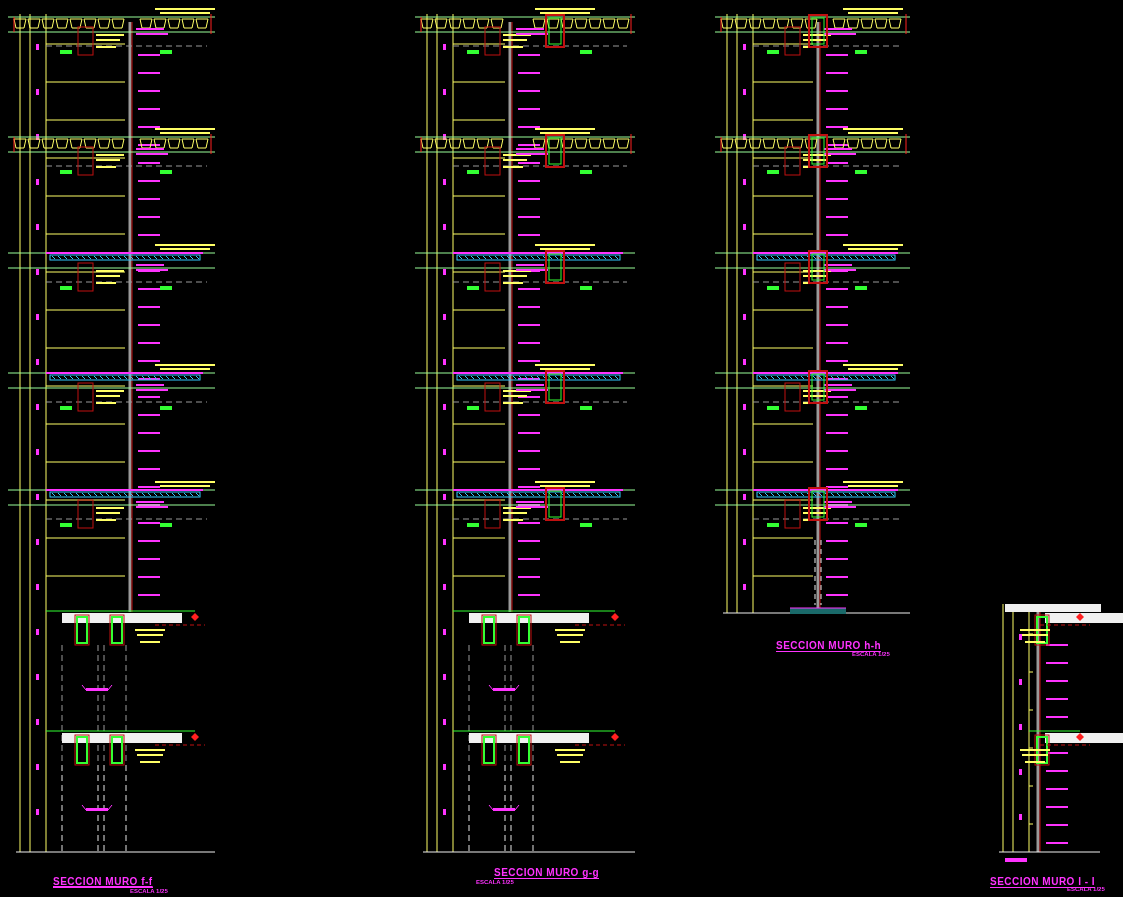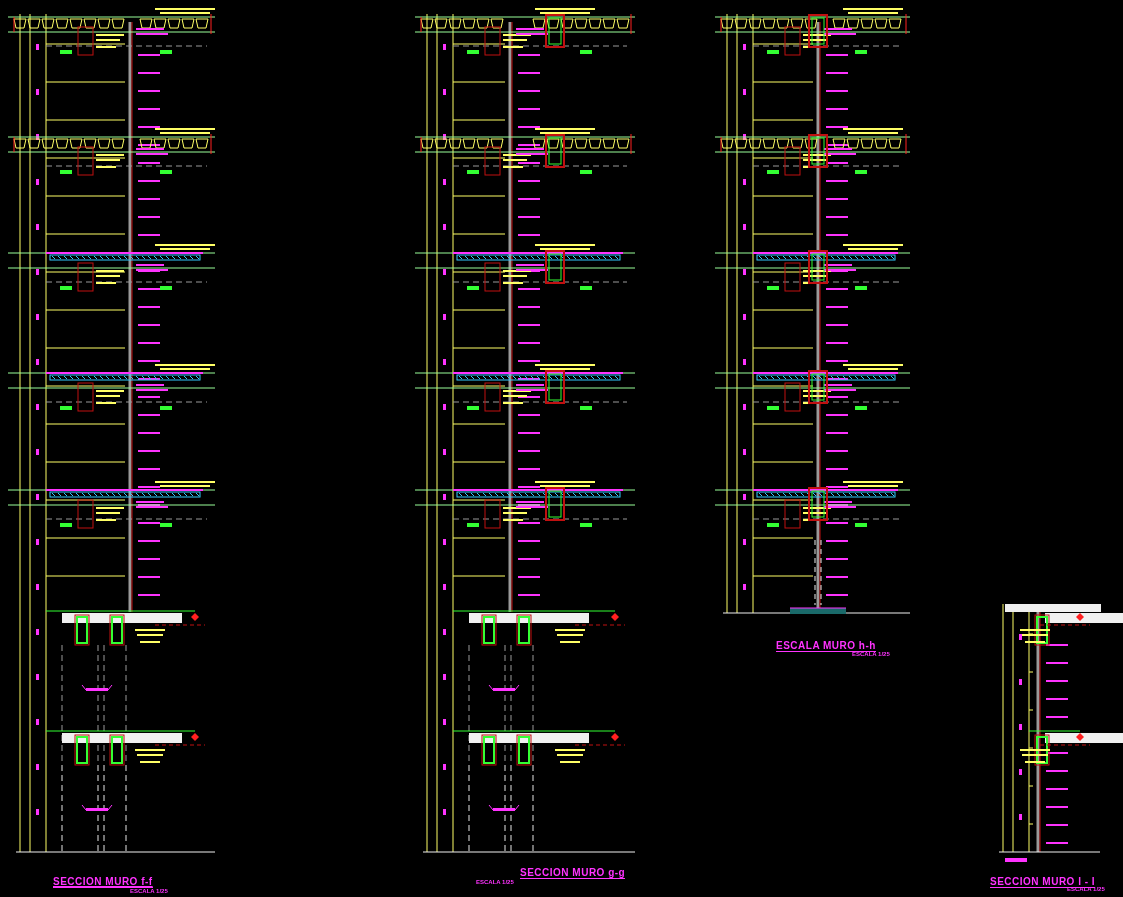--- a/index.html
+++ b/index.html
@@ -898,20 +898,20 @@
       <line x1="1040" y1="745" x2="1090" y2="745" stroke="#c01010" stroke-width="1" stroke-dasharray="4,3"></line>
       <path d="M1080 733 l4 4 l-4 4 l-4 -4 z" fill="#ff2020"></path>
       <rect x="1005" y="604" width="96" height="8" fill="#f0f0f0"></rect>
       <rect x="1005" y="858" width="22" height="4" fill="#ff33ff"></rect>
     </g>
   </svg>
 
 <div class="title" style="left:53px;top:876px;text-decoration:underline;">SECCION MURO f-f</div>
 <div class="scale" style="left:130px;top:888px;">ESCALA 1/25</div>
 
-<div class="title" style="left:520px;top:867px;">SECCION MURO g-g</div>
+<div class="title" style="left:494px;top:867px;">SECCION MURO g-g</div>
 <div class="scale" style="left:476px;top:879px;">ESCALA 1/25</div>
 
-<div class="title" style="left:776px;top:640px;">ESCALA MURO h-h</div>
+<div class="title" style="left:776px;top:640px;">SECCION MURO h-h</div>
 <div class="scale" style="left:852px;top:651px;">ESCALA 1/25</div>
 
 <div class="title" style="left:990px;top:876px;">SECCION MURO I - I</div>
 <div class="scale" style="left:1067px;top:886px;">ESCALA 1/25</div>
 
 </body></html>

